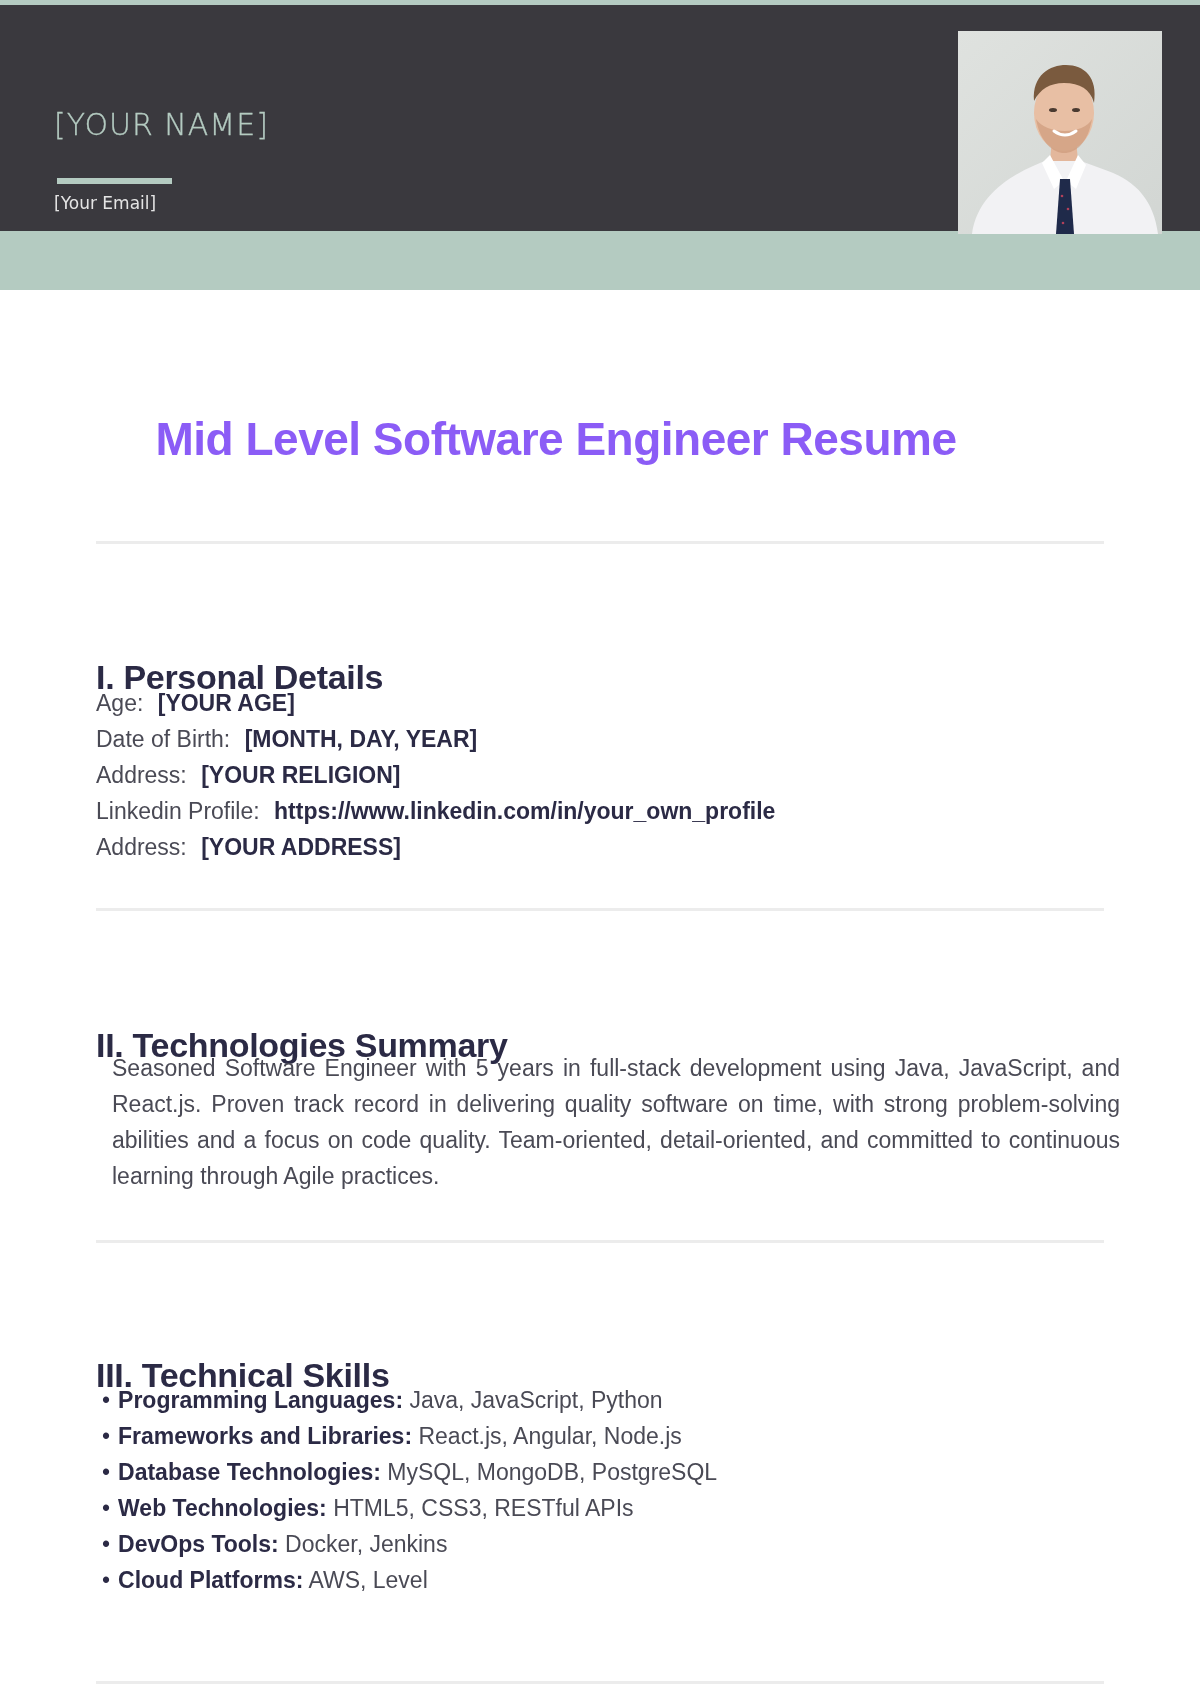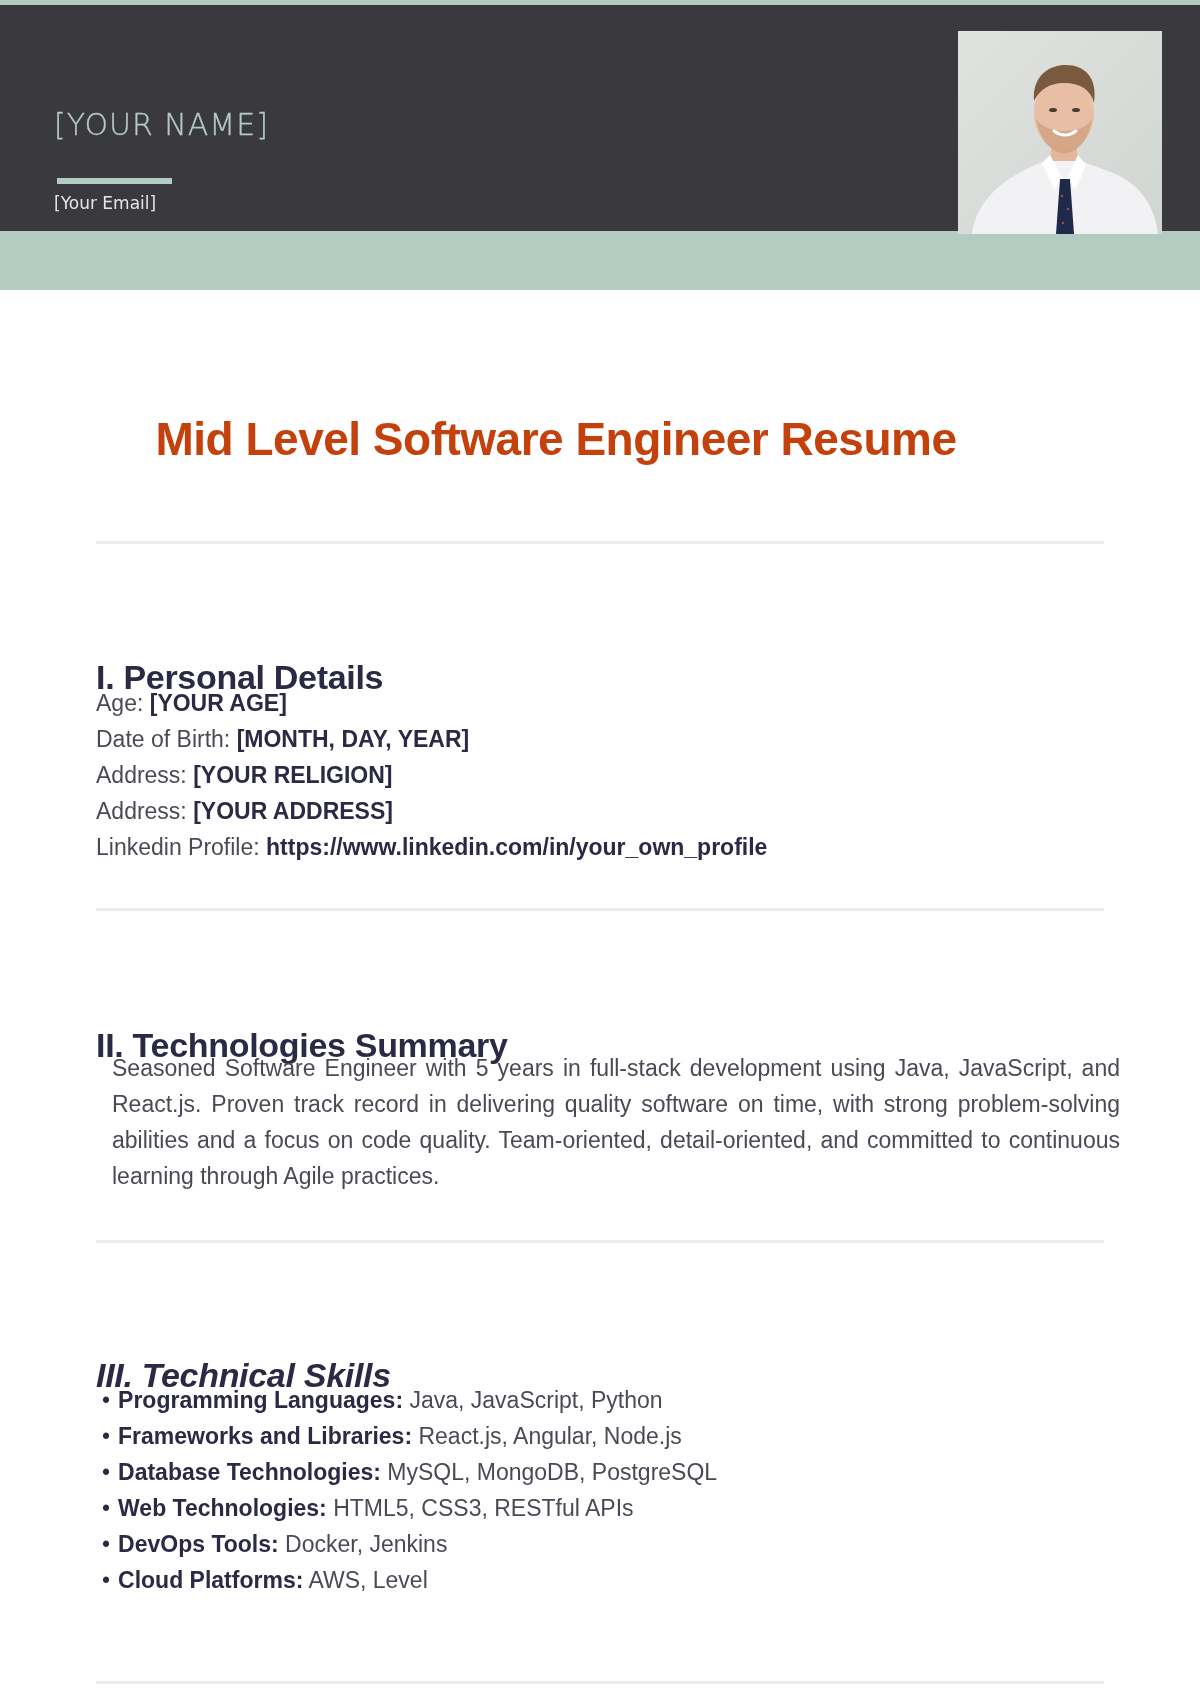--- a/index.html
+++ b/index.html
@@ -56,21 +56,21 @@
       overflow: hidden;
     }
     .photo svg { display: block; }
 
     
     .doc-title {
       position: absolute; left: 0; top: 412px; width: 1112px;
       text-align: center;
       font-size: 46px;
       font-weight: 700;
-      color: #c2410c;
+      color: #8b5cf6;
       letter-spacing: -0.5px;
       white-space: nowrap;
     }
     .divider {
       position: absolute; left: 96px; width: 1008px; height: 3px;
       background: #ececec;
     }
     .section-heading {
       position: absolute; left: 96px;
       font-size: 34px;
@@ -84,21 +84,21 @@
       position: absolute; left: 96px; top: 685px;
       list-style: none;
     }
     .detail-list li {
       font-size: 23px;
       line-height: 36px;
       color: #4a4a55;
       white-space: nowrap;
     }
     .detail-list .label { font-weight: 400; color: #4a4a55; }
-    .detail-list .value { font-weight: 700; color: #2b2a45; }
+    .detail-list .value { font-weight: 700; color: #2b2a45; margin-left: 8px; }
 
     .summary {
       position: absolute; left: 96px; top: 1050px; width: 1008px;
       font-size: 23px;
       line-height: 36px;
       color: #4a4a55;
       text-align: justify;
       margin-left: 16px;
     }
 
@@ -169,33 +169,33 @@
   <li>
     <span class="label">Age: </span><span class="value">[YOUR AGE]</span>
   </li>
   <li>
     <span class="label">Date of Birth: </span><span class="value">[MONTH, DAY, YEAR]</span>
   </li>
   <li>
     <span class="label">Address: </span><span class="value">[YOUR RELIGION]</span>
   </li>
   <li>
+    <span class="label">Linkedin Profile: </span><span class="value">https://www.linkedin.com/in/your_own_profile</span>
+  </li>
+  <li>
     <span class="label">Address: </span><span class="value">[YOUR ADDRESS]</span>
-  </li>
-  <li>
-    <span class="label">Linkedin Profile: </span><span class="value">https://www.linkedin.com/in/your_own_profile</span>
   </li>
 </ul>
 <div class="divider" style="top:908px;"></div>
 
 <h2 class="section-heading" style="top:986px;">II. Technologies Summary</h2>
 <p class="summary">Seasoned Software Engineer with 5 years in full-stack development using Java, JavaScript, and React.js. Proven track record in delivering quality software on time, with strong problem-solving abilities and a focus on code quality. Team-oriented, detail-oriented, and committed to continuous learning through Agile practices.</p>
 <div class="divider" style="top:1240px;"></div>
 
-<h2 class="section-heading" style="top:1316px;font-style:italic;">III. Technical Skills</h2>
+<h2 class="section-heading" style="top:1316px;">III. Technical Skills</h2>
 <ul class="skills-list">
   <li>
     <span class="bullet">•</span><span class="label">Programming Languages:</span><span> Java, JavaScript, Python</span>
   </li>
   <li>
     <span class="bullet">•</span><span class="label">Frameworks and Libraries:</span><span> React.js, Angular, Node.js</span>
   </li>
   <li>
     <span class="bullet">•</span><span class="label">Database Technologies:</span><span> MySQL, MongoDB, PostgreSQL</span>
   </li>

